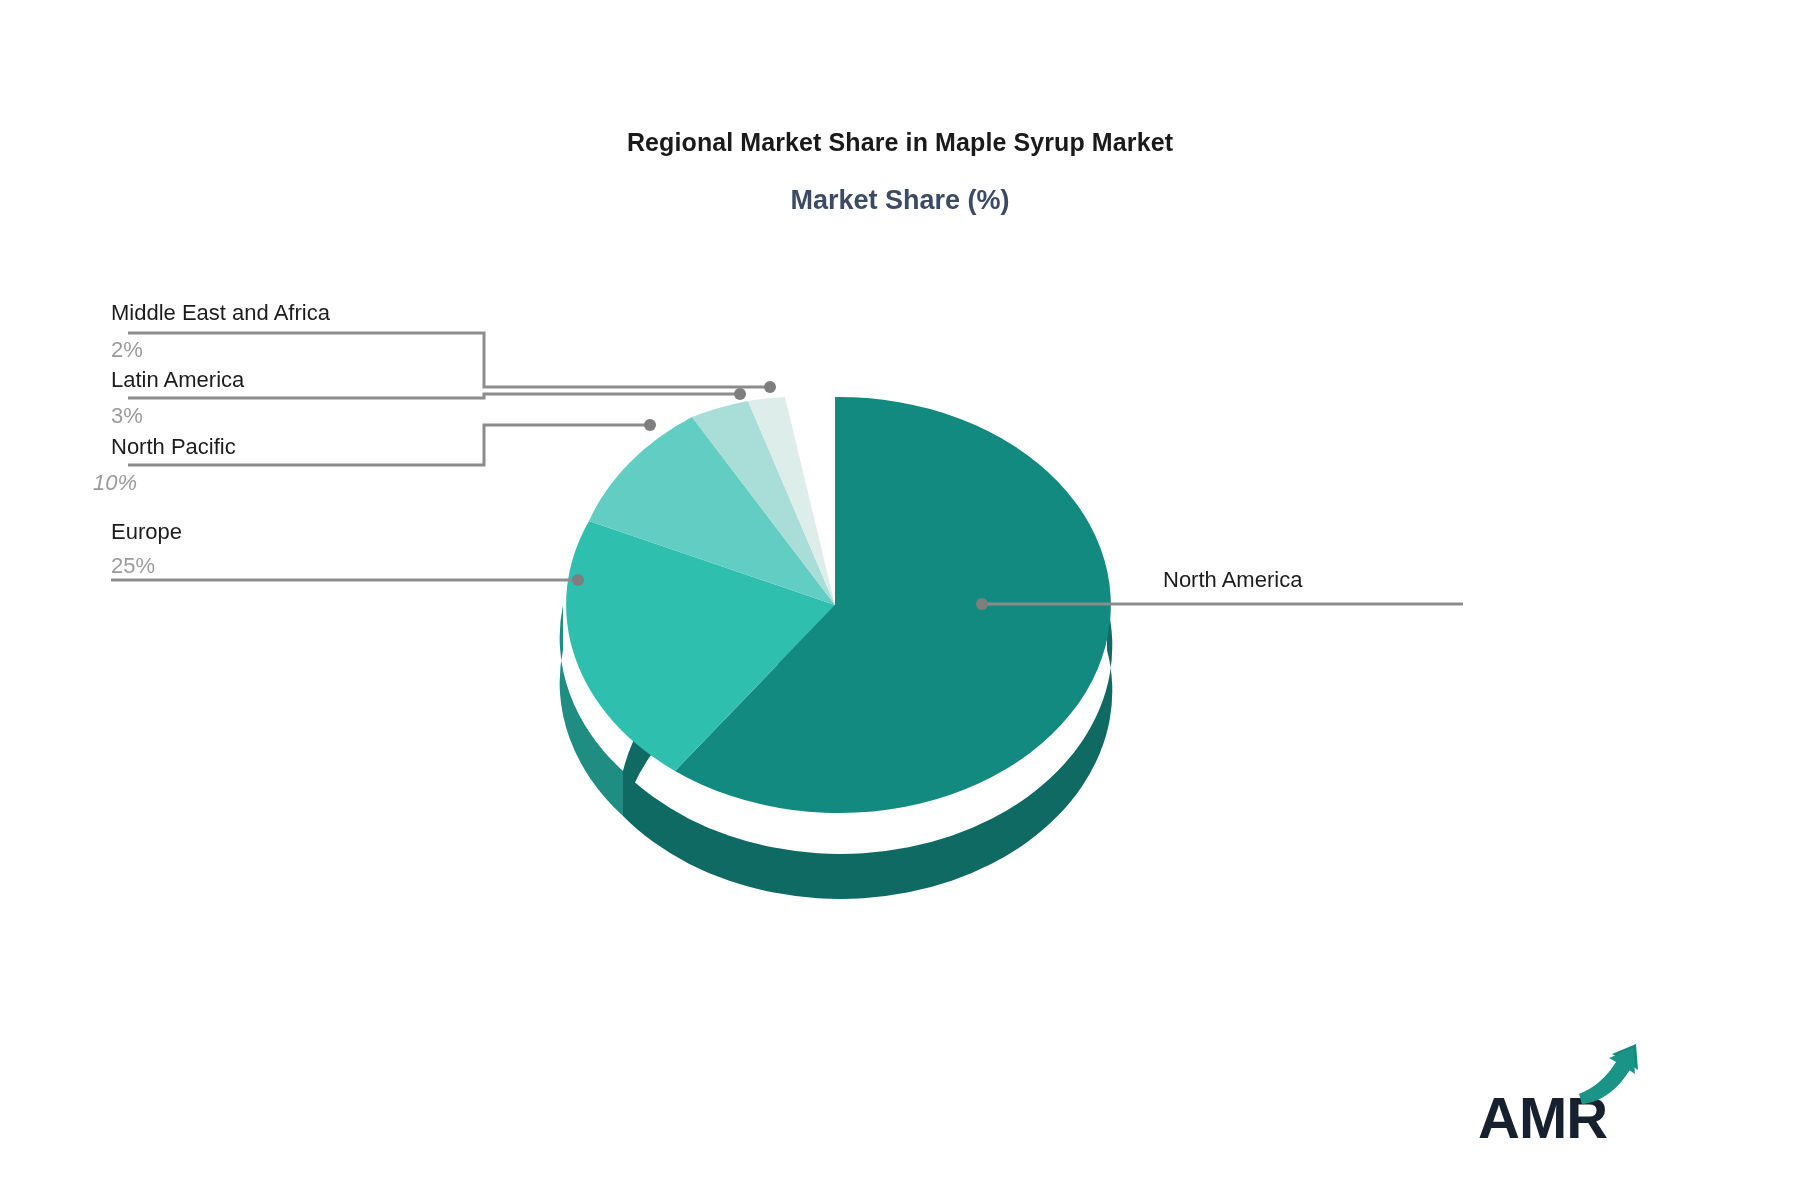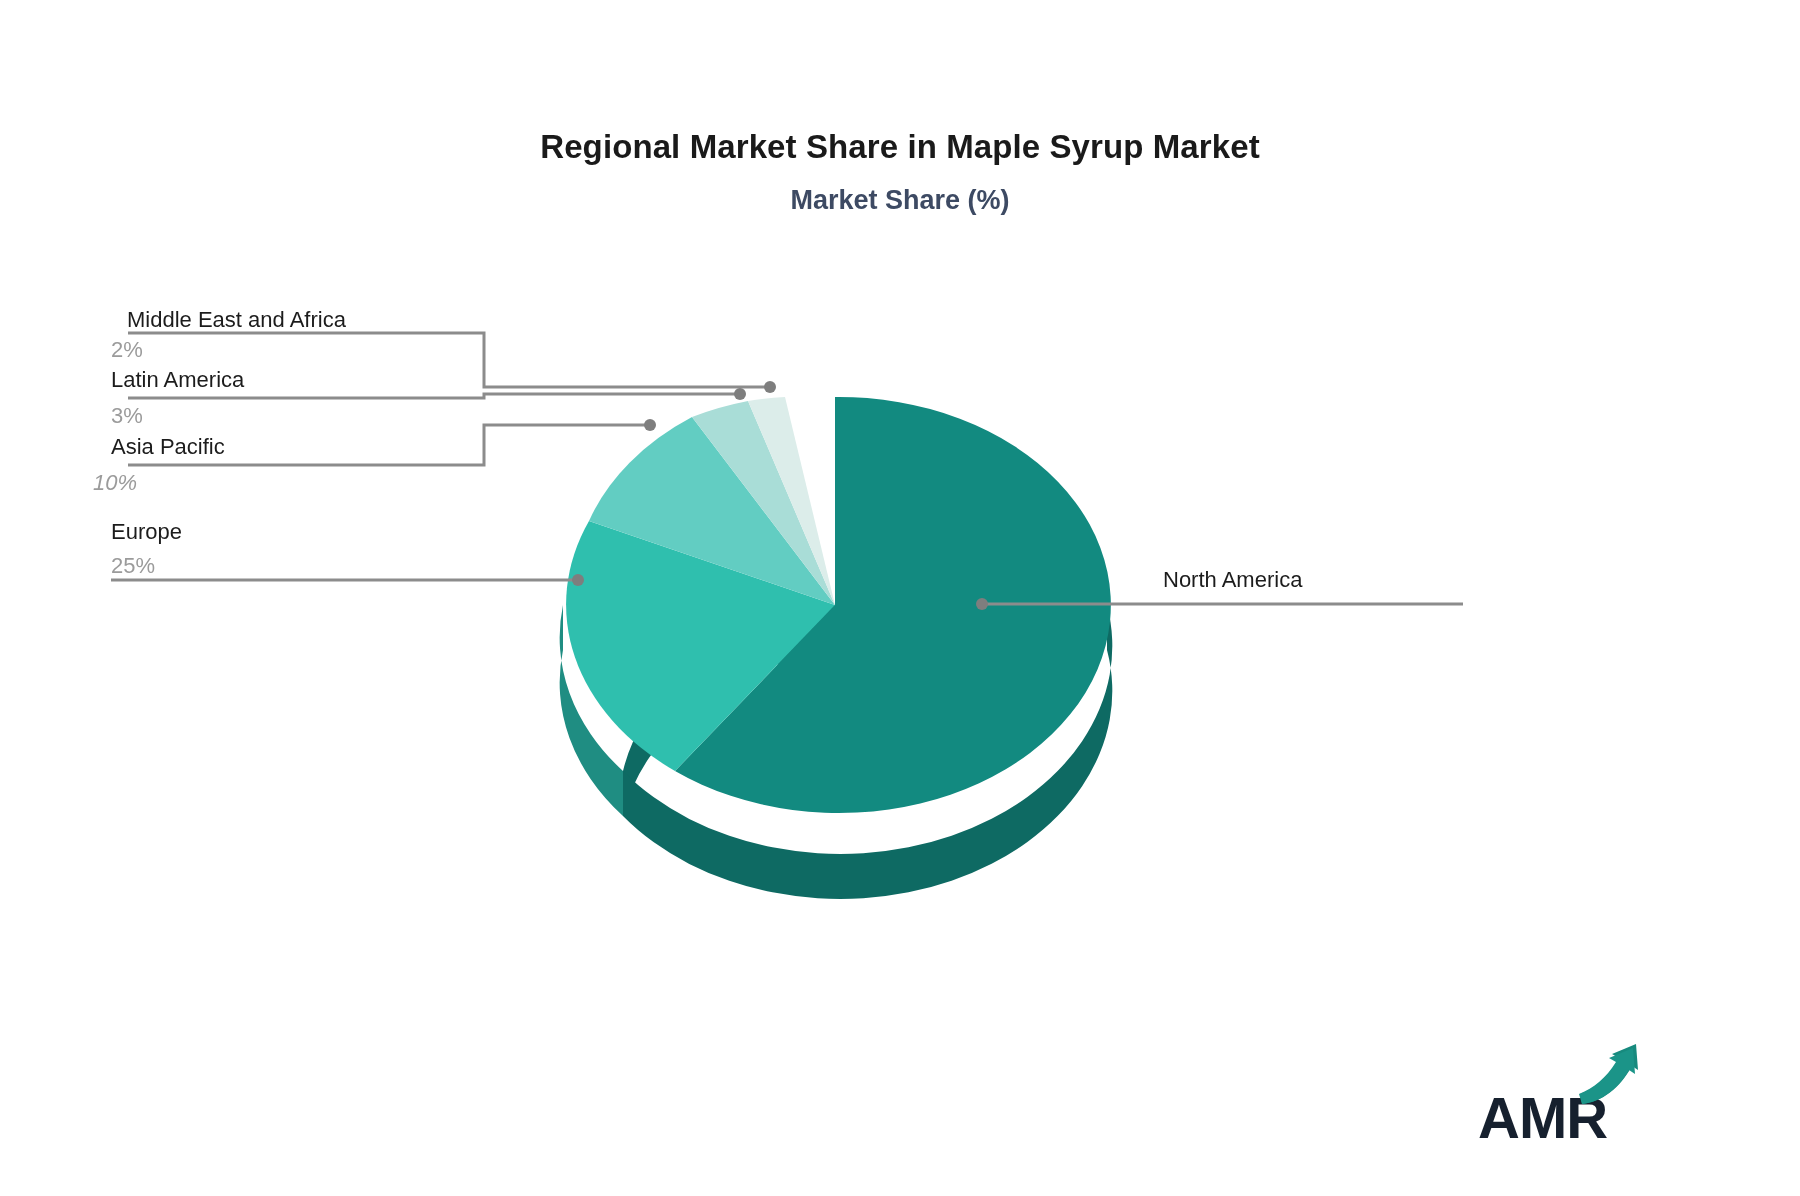--- a/index.html
+++ b/index.html
@@ -21,21 +21,21 @@
     height: 1196px;
   }
 
   
   .chart-title {
     position: absolute;
     left: 0;
     top: 128px;
     width: 1800px;
     text-align: center;
-    font-size: 33px;
+    font-size: 25px;
     font-weight: bold;
     color: #1a1a1a;
     letter-spacing: 0.1px;
     white-space: nowrap;
   }
   .chart-subtitle {
     position: absolute;
     left: 0;
     top: 185px;
     width: 1800px;
@@ -151,36 +151,36 @@
       <circle cx="650" cy="425" r="6" fill="#7e7e7e" stroke="none"></circle>
 
       <path d="M 111 580 L 578 580"></path>
       <circle cx="578" cy="580" r="6" fill="#7e7e7e" stroke="none"></circle>
 
       <path d="M 1463 604 L 982 604"></path>
       <circle cx="982" cy="604" r="6" fill="#7e7e7e" stroke="none"></circle>
     </g>
   </svg>
 
-  <div class="callout" style="left:111px; top:305px;margin-left:16px;">
+  <div class="callout" style="left:111px; top:298px;">
     <span class="cat">Middle East and Africa</span>
   </div>
   <div class="callout" style="left:111px; top:335px;">
     <span class="val">2%</span>
   </div>
 
   <div class="callout" style="left:111px; top:365px;">
     <span class="cat">Latin America</span>
   </div>
   <div class="callout" style="left:111px; top:401px;">
     <span class="val">3%</span>
   </div>
 
   <div class="callout" style="left:111px; top:432px;">
-    <span class="cat">Asia Pacific</span>
+    <span class="cat">North Pacific</span>
   </div>
   <div class="callout" style="left:93px; top:468px;font-style:italic;">
     <span class="val">10%</span>
   </div>
 
   <div class="callout" style="left:111px; top:517px;">
     <span class="cat">Europe</span>
   </div>
   <div class="callout" style="left:111px; top:551px;">
     <span class="val">25%</span>

